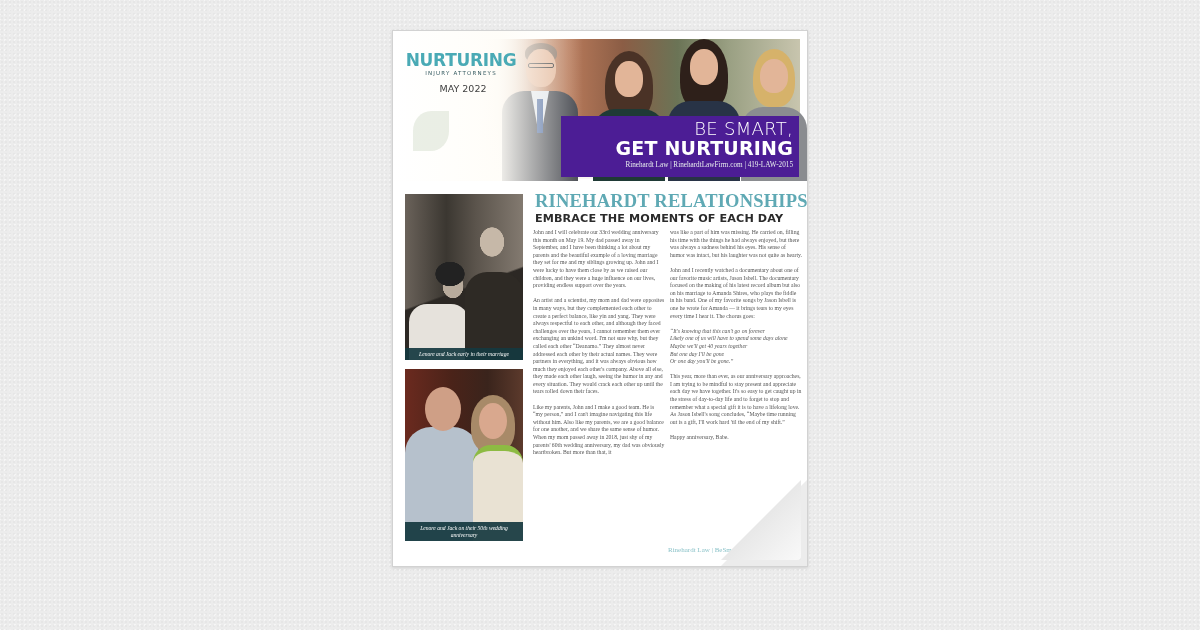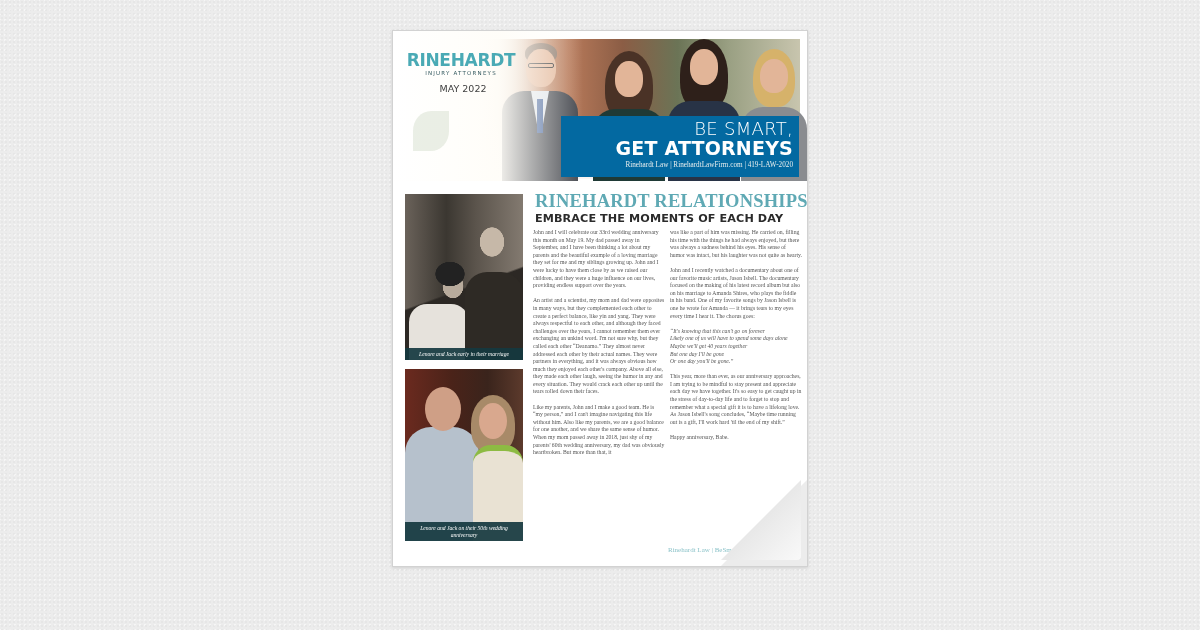--- a/index.html
+++ b/index.html
@@ -85,21 +85,21 @@
     font-family: "DejaVu Sans", sans-serif; font-size: 5.5px;
     letter-spacing: 1.2px; color: #355a60; line-height: 8px;
   }
   .issue-date {
     position: absolute; left: 30px; top: 52px; width: 80px;
     text-align: center;
     font-family: "DejaVu Sans", sans-serif; font-size: 9.5px; color: #3f3f3f;
   }
   .banner {
     position: absolute; left: 168px; top: 85px; width: 238px; height: 61px;
-    background: #0369a1;
+    background: #4c1d95;
     text-align: right; padding: 4px 6px 0 0;
     color: #fff;
   }
   .banner-line1 {
     font-family: "DejaVu Sans", sans-serif; font-weight: 200;
     font-size: 18px; line-height: 18px; letter-spacing: 0.3px;
     font-stretch: condensed;
   }
   .banner-line2 {
     font-family: "DejaVu Sans", sans-serif; font-weight: bold;
@@ -231,29 +231,29 @@
     </div>
     <div class="person p4">
       <div class="hair"></div>
         <div class="body"></div>
         <div class="head"></div>
     </div>
     <div class="header-fade-left"></div>
     <div class="header-leaf"></div>
 
     <div class="logo">
-      <div class="logo-name">RINEHARDT</div>
+      <div class="logo-name">NURTURING</div>
       <div class="logo-sub">INJURY ATTORNEYS</div>
     </div>
     <div class="issue-date">MAY 2022</div>
 
     <div class="banner">
       <div class="banner-line1">BE SMART,</div>
-      <div class="banner-line2">GET ATTORNEYS</div>
-      <div class="banner-contact">Rinehardt Law | RinehardtLawFirm.com | 419-LAW-2020</div>
+      <div class="banner-line2">GET NURTURING</div>
+      <div class="banner-contact">Rinehardt Law | RinehardtLawFirm.com | 419-LAW-2015</div>
     </div>
   </div>
 
   <div class="photo-card photo1">
     <div class="photo-img"></div>
     <div class="shirt-white"></div>
     <div class="sweater"></div>
     <div class="photo-caption">Lenore and Jack early in their marriage</div>
   </div>
 

